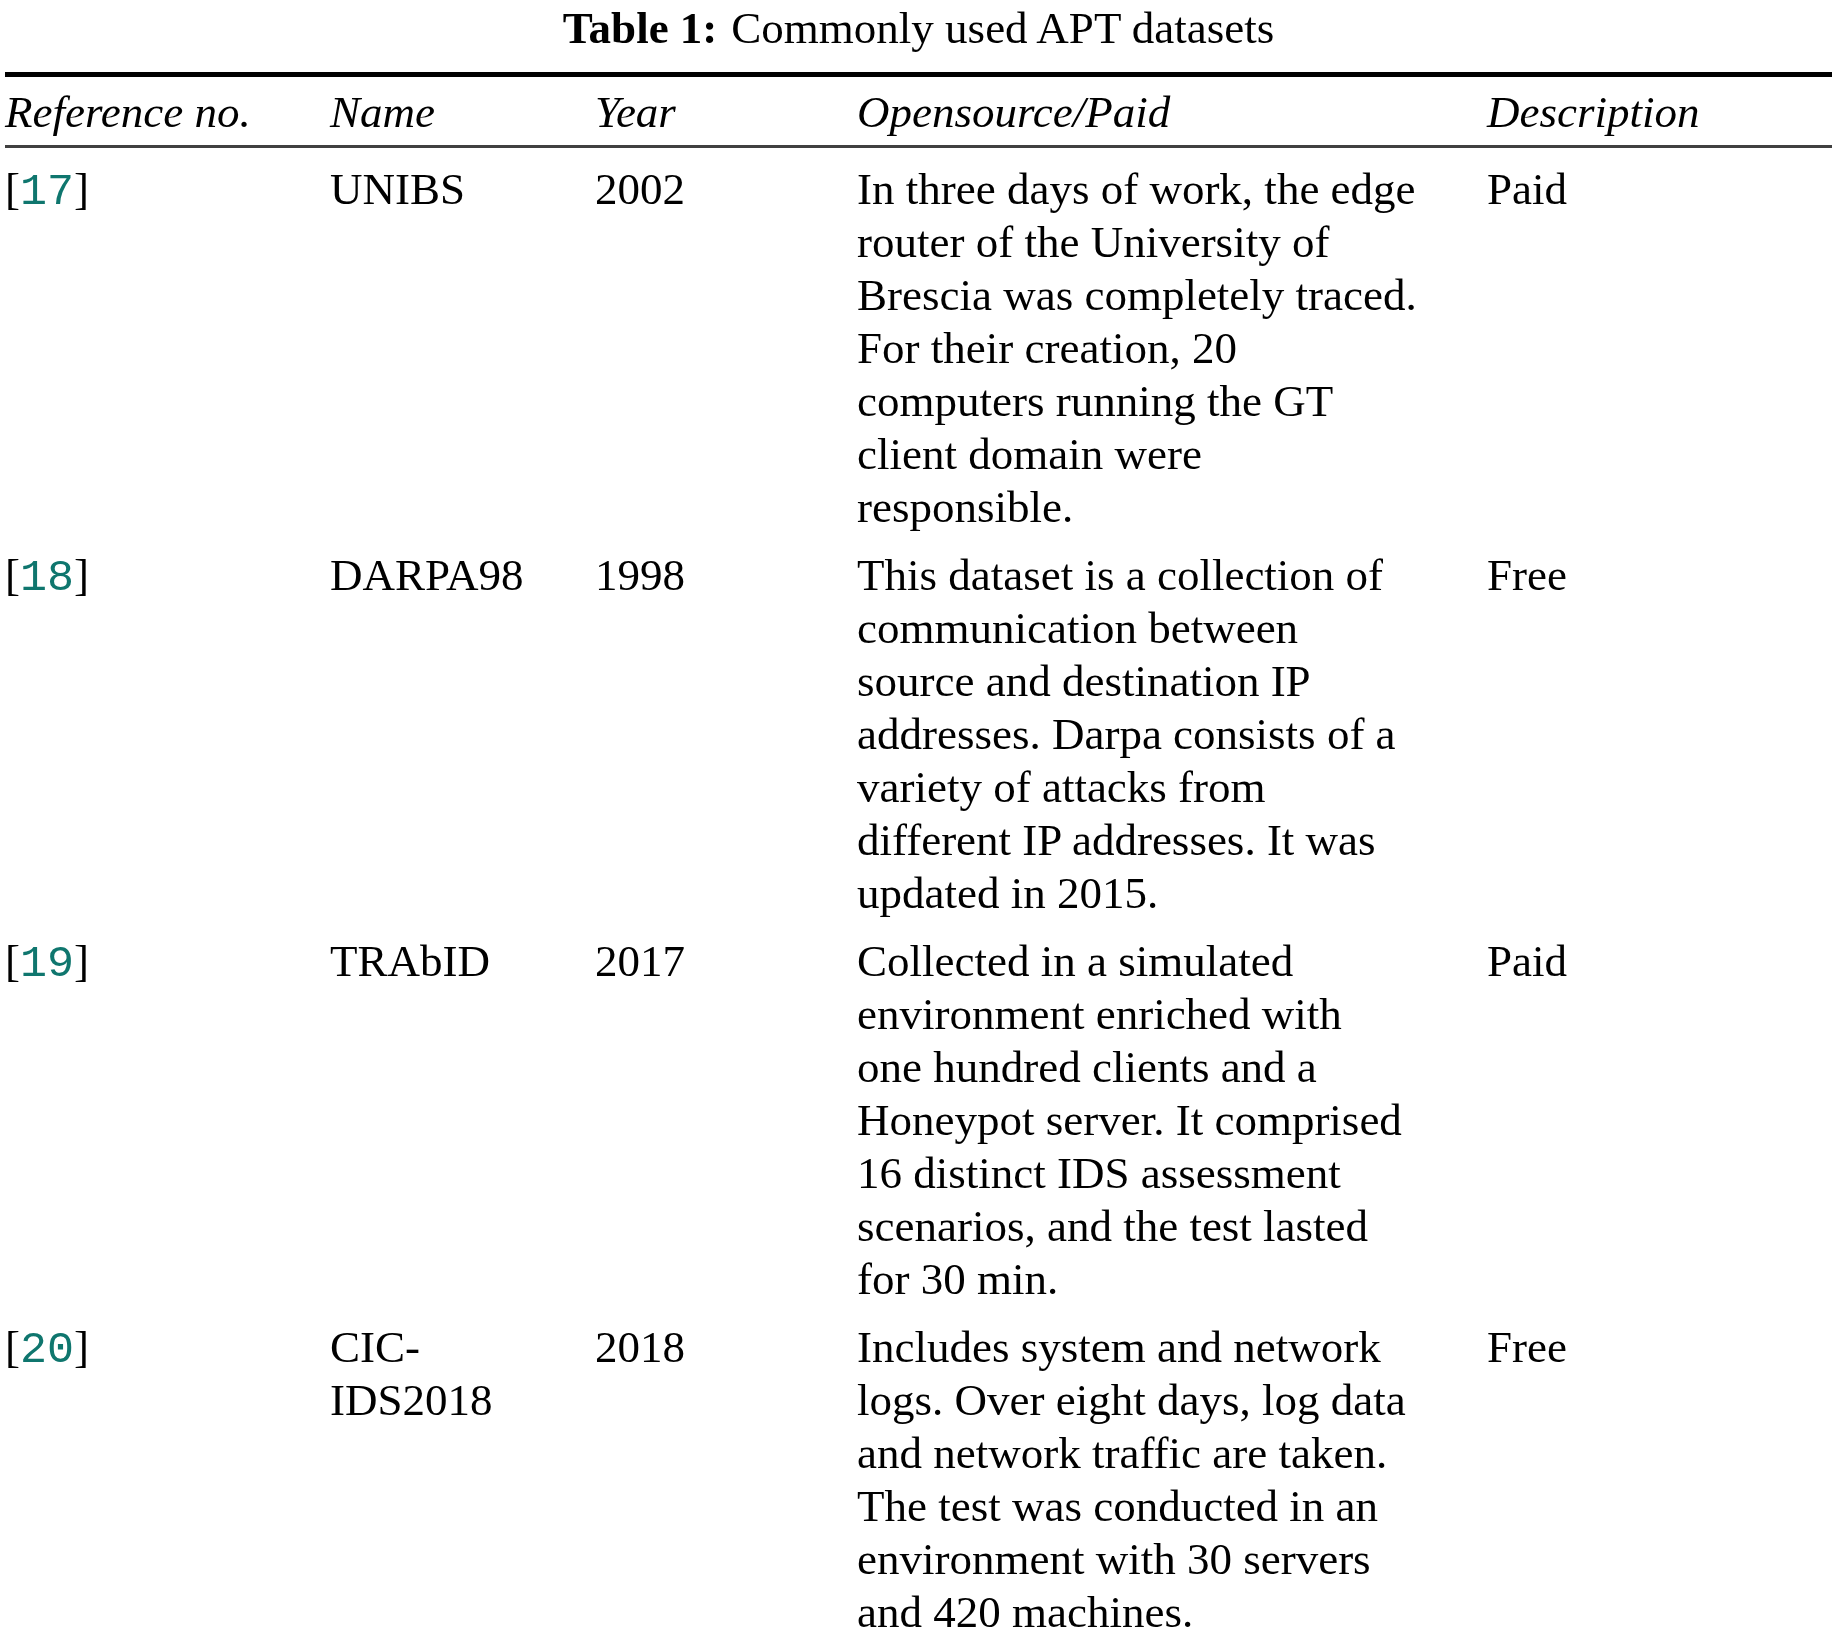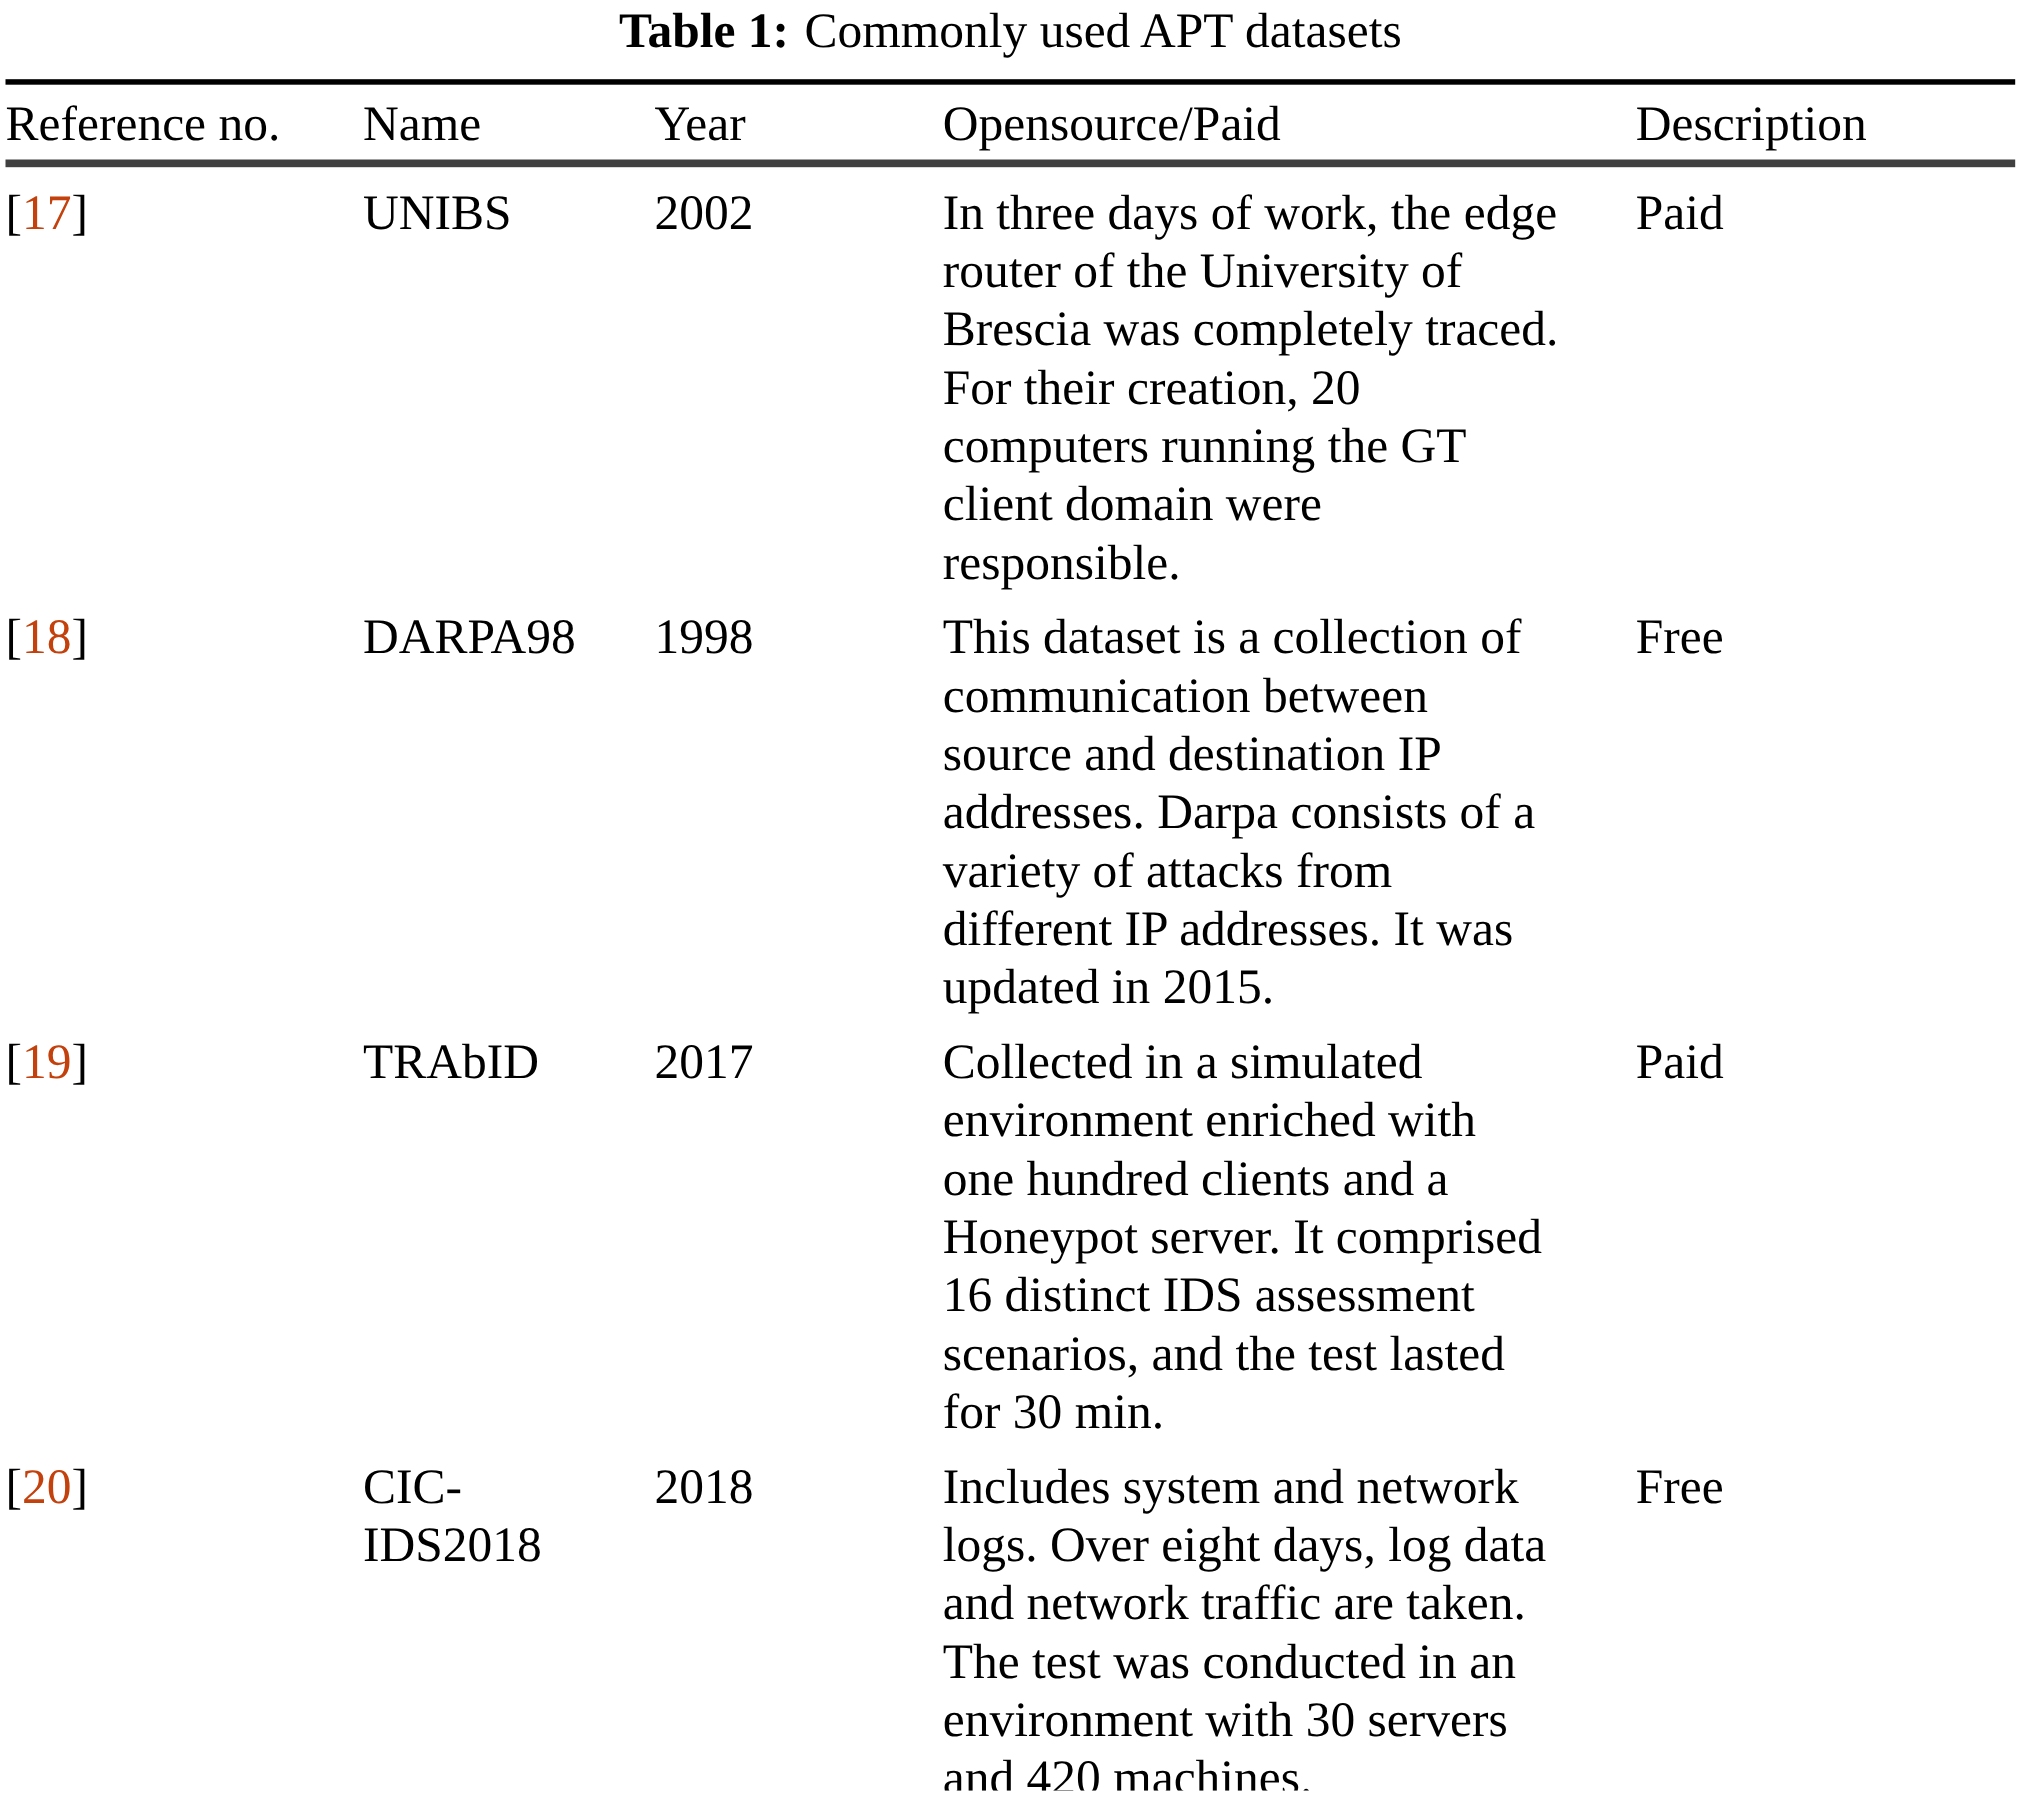--- a/index.html
+++ b/index.html
@@ -37,36 +37,36 @@
     border-top: 5px solid #000000;
     border-bottom: 5px solid #000000;
   }
 
   .grid {
     display: grid;
     grid-template-columns: 325px 265px 262px 630px 1fr;
     align-items: start;
   }
 
-  .thead { border-bottom: 7px solid #404040; }
+  .thead { border-bottom: 3px solid #404040; font-style: italic; }
   .th {
     padding: 12px 0 10px 0;
     line-height: 46px;
     white-space: nowrap;
   }
 
   .td {
     padding-top: 15px;
     line-height: 53px;
   }
   .td-name { padding-right: 25px; }   
   .td-desc { padding-right: 70px; }   
 
   .ref-bracket { color: #000000; }
-  .ref-num { color: #c2410c; cursor: pointer; }
+  .ref-num { color: #0f766e; cursor: pointer; font-family: Liberation Mono, monospace; }
 </style>
 </head>
 <body>
 
 <div class="page">
 
   <div class="caption">
     <span class="caption-label">Table 1:</span><span class="caption-text">Commonly used APT datasets</span>
   </div>
 

